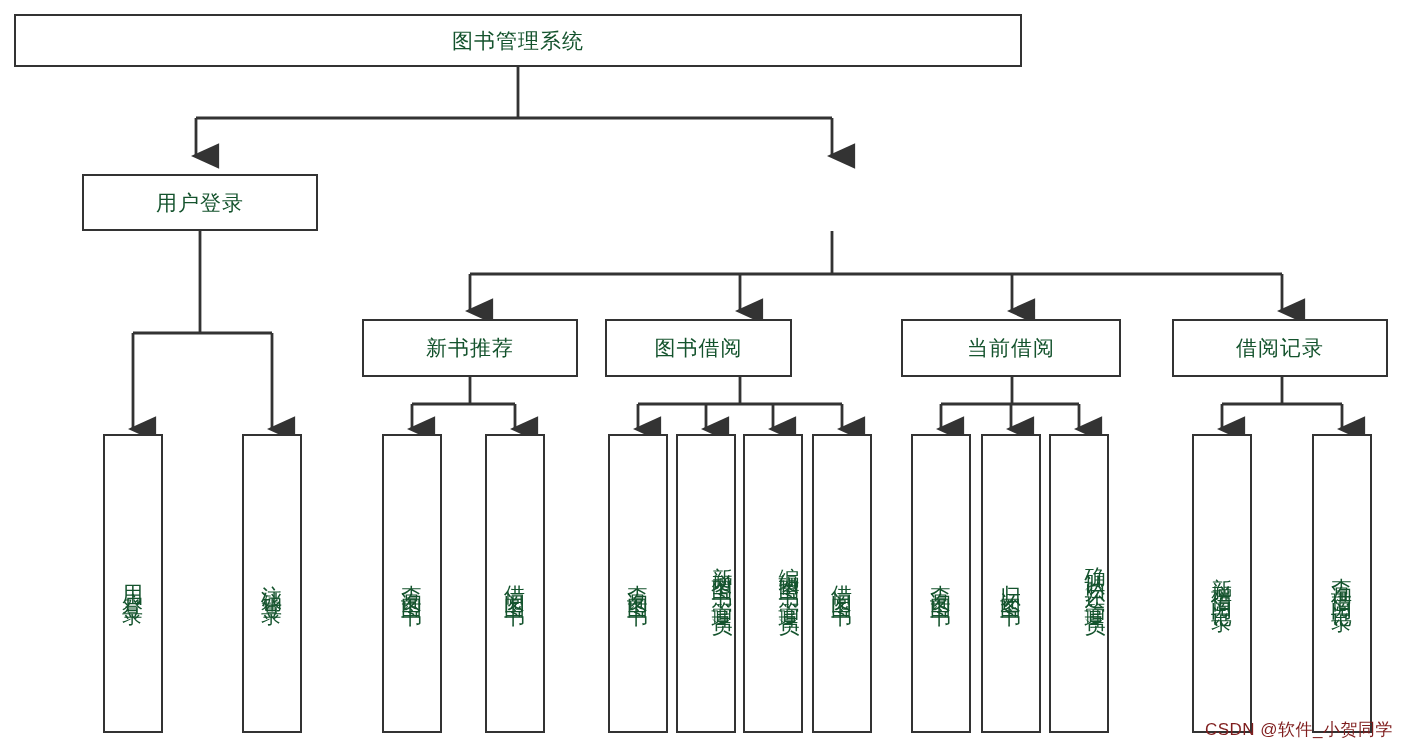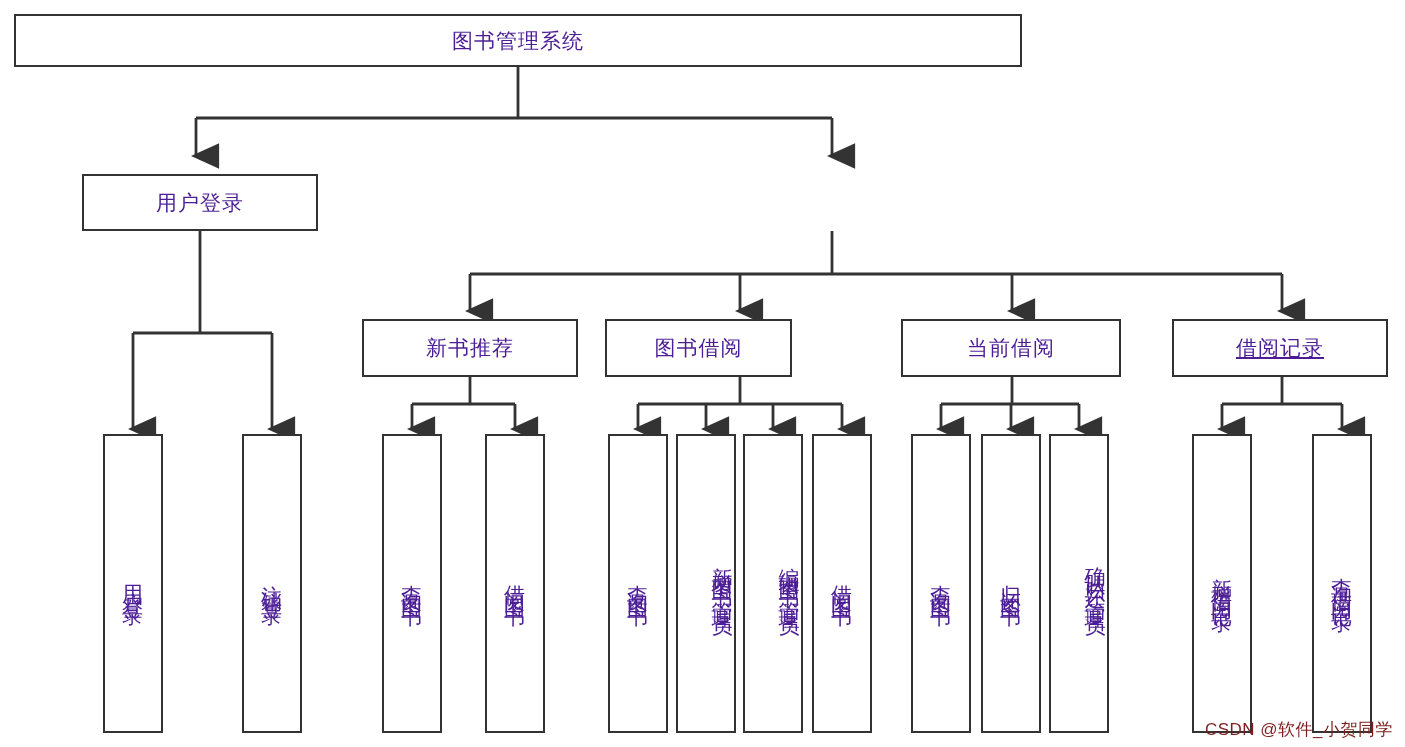--- a/index.html
+++ b/index.html
@@ -27,21 +27,21 @@
     pointer-events: none;
   }
   .node {
     position: absolute;
     box-sizing: border-box;
     background: #ffffff;
     border: 2.5px solid #333333;
     display: flex;
     align-items: center;
     justify-content: center;
-    color: #4c1d95;
+    color: #14532d;
   }
   .node.horiz {
     font-size: 21px;
     letter-spacing: 1px;
     line-height: 1.2;
     text-align: center;
   }
   .node.vert {
     writing-mode: vertical-rl;
     text-orientation: upright;
@@ -136,21 +136,21 @@
 
   <div class="node horiz" style="left:362px; top:319px; width:216px; height:58px;">
     <span>新书推荐</span>
   </div>
   <div class="node horiz" style="left:605px; top:319px; width:187px; height:58px;">
     <span>图书借阅</span>
   </div>
   <div class="node horiz" style="left:901px; top:319px; width:220px; height:58px;">
     <span>当前借阅</span>
   </div>
-  <div class="node horiz" style="left:1172px; top:319px; width:216px; height:58px;text-decoration:underline;">
+  <div class="node horiz" style="left:1172px; top:319px; width:216px; height:58px;">
     <span>借阅记录</span>
   </div>
 
   <div class="node vert" style="left:103px; top:434px; width:60px; height:299px;">
     <span>用户登录</span>
   </div>
   <div class="node vert" style="left:242px; top:434px; width:60px; height:299px;">
     <span>注销登录</span>
   </div>
 

